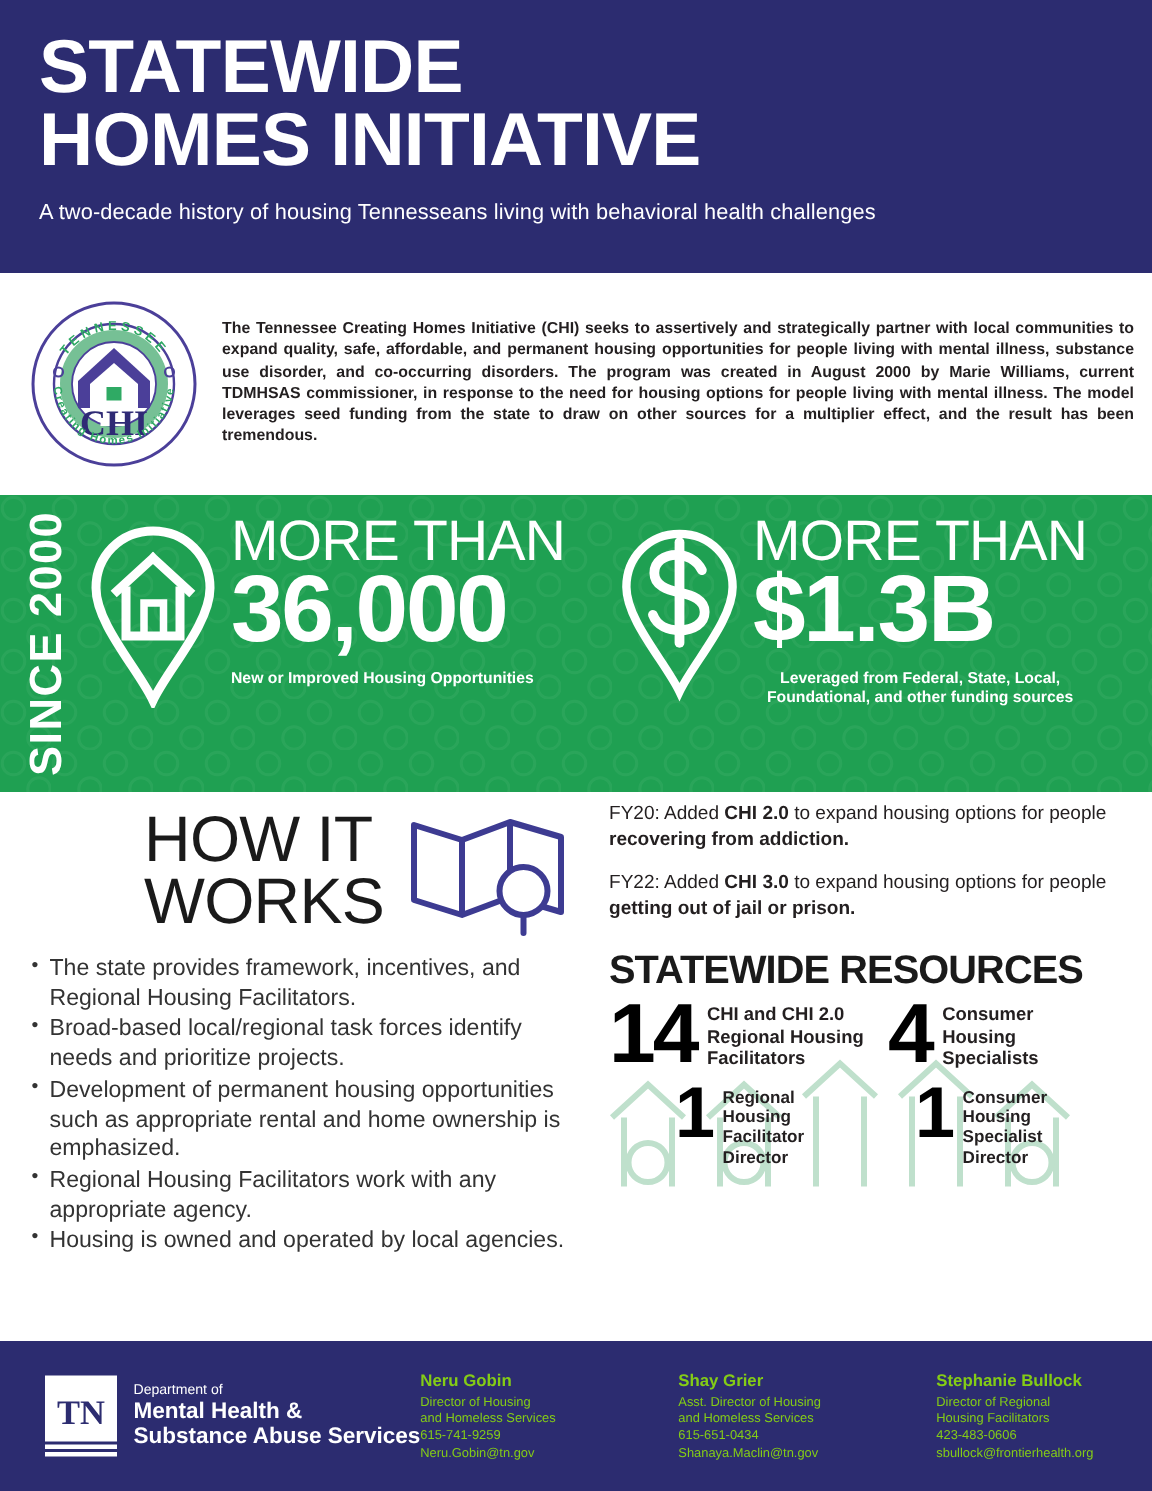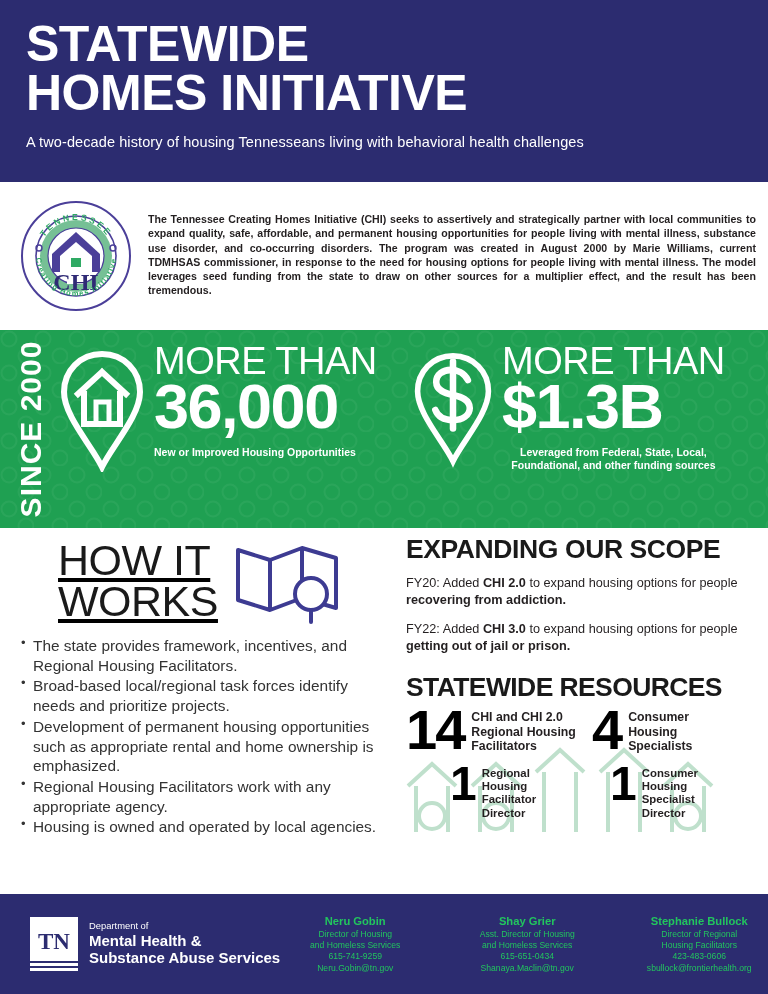--- a/index.html
+++ b/index.html
@@ -159,22 +159,21 @@
     position: absolute;
     left: 0; top: 0;
     width: 396px;
     height: 358px;
     box-sizing: border-box;
     padding: 10px 14px 0 20px;
   }
   .how-head {
     display: flex;
     align-items: center;
-    justify-content: center;
-    text-decoration: underline;
+    justify-content: flex-end;
   }
   .how-head-text {
     font-size: 43px;
     line-height: 0.95;
     color: #1a1a1a;
     font-weight: normal;
     letter-spacing: -0.5px;
     text-align: left;
   }
   .map-icon { margin-left: 14px; flex: 0 0 auto; }
@@ -301,22 +300,21 @@
   .tn-dept .d3 { font-size: 15px; line-height: 1.18; font-weight: bold; }
 
   .contacts {
     flex: 1 1 auto;
     display: flex;
     justify-content: flex-end;
     gap: 22px;
     padding-right: 4px;
   }
   .contact {
-    text-align: center;
-    color: #22c55e;
+    color: #84cc16;
     width: 150px;
   }
   .contact .c-name { font-size: 11.2px; font-weight: bold; line-height: 1.3; }
   .contact .c-line { font-size: 8.6px; line-height: 1.32; }
 </style>
 </head>
 <body>
 
 <div class="page">
 
@@ -429,21 +427,20 @@
         <li>Broad-based local/regional task forces identify needs and prioritize projects.</li>
         <li>Development of permanent housing opportunities such as appropriate rental and home ownership is emphasized.</li>
         <li>Regional Housing Facilitators work with any appropriate agency.</li>
         <li>Housing is owned and operated by local agencies.</li>
       </ul>
     </div>
 
     <div class="col-right">
 
       <div>
-        <div class="sec-head">EXPANDING OUR SCOPE</div>
 
         <div class="scope-item">
           <span>FY20: Added </span><b>CHI 2.0</b><span> to expand housing options for people </span><b>recovering from addiction.</b>
         </div>
 
         <div class="scope-item">
           <span>FY22: Added </span><b>CHI 3.0</b><span> to expand housing options for people </span><b>getting out of jail or prison.</b>
         </div>
       </div>
 

